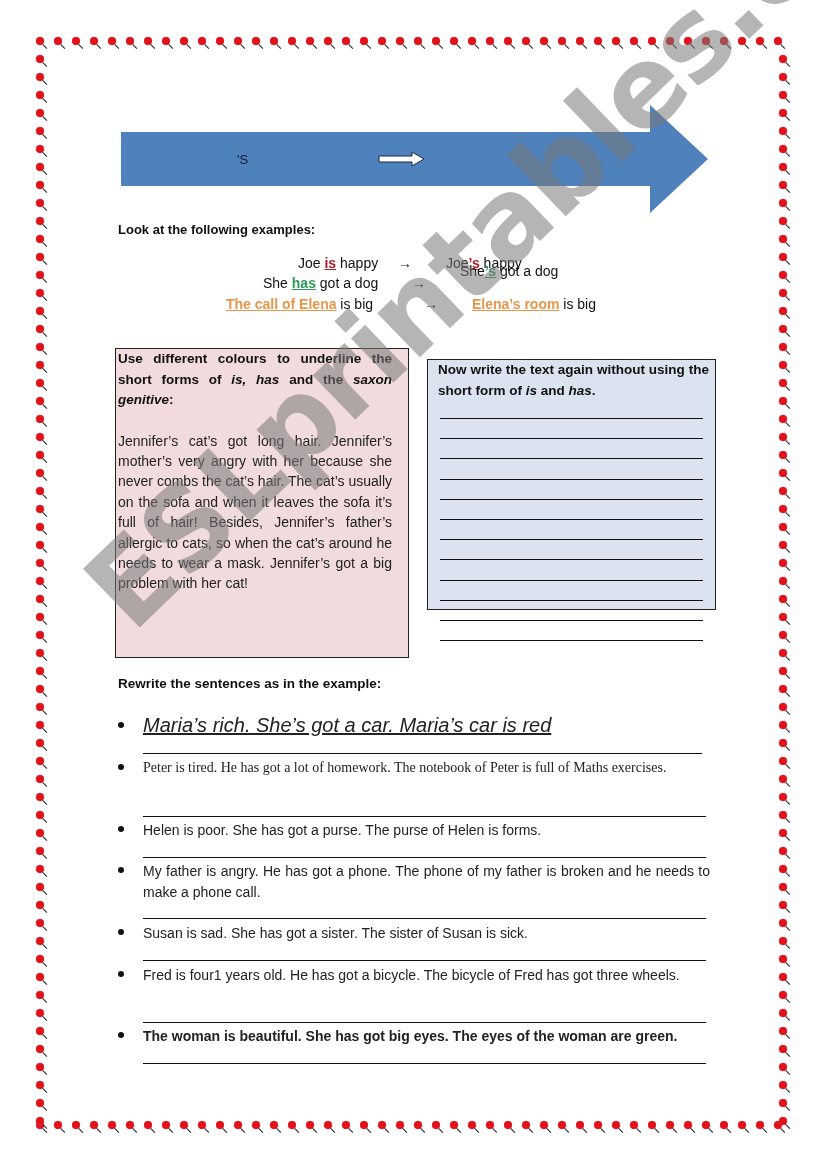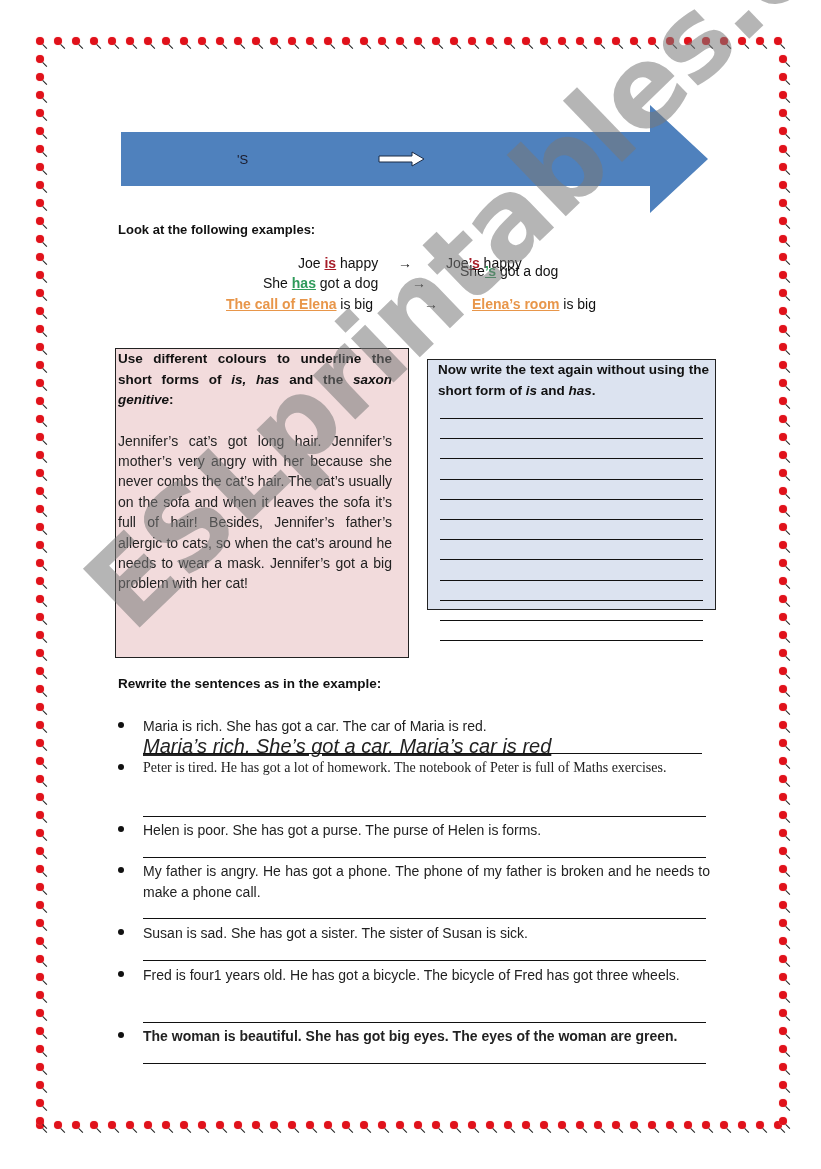--- a/index.html
+++ b/index.html
@@ -313,21 +313,20 @@
     <div class="write-line" style="top: 219.6px;"></div>
     <div class="write-line" style="top: 239.8px;"></div>
     <div class="write-line" style="top: 260px;"></div>
     <div class="write-line" style="top: 280.2px;"></div>
   </div>
 
 <div class="rewrite-title">Rewrite the sentences as in the example:</div>
 
 <div class="item" style="top:716px;">
   <span class="bullet"></span>
-  <div class="item-text">Maria is rich. She has got a car. The car of Maria is red.</div>
   <div class="item-answer">Maria’s rich. She’s got a car. Maria’s car is red</div>
 </div>
 <div class="answer-line" style="top:753px; left:143px; width:559px;"></div>
 
 <div class="item" style="top:758px;font-family:Liberation Serif, serif;">
   <span class="bullet"></span>
   <div class="item-text">Peter is tired. He has got a lot of homework. The notebook of Peter is full of Maths exercises.</div>
 </div>
 <div class="answer-line" style="top:816px;"></div>
 

